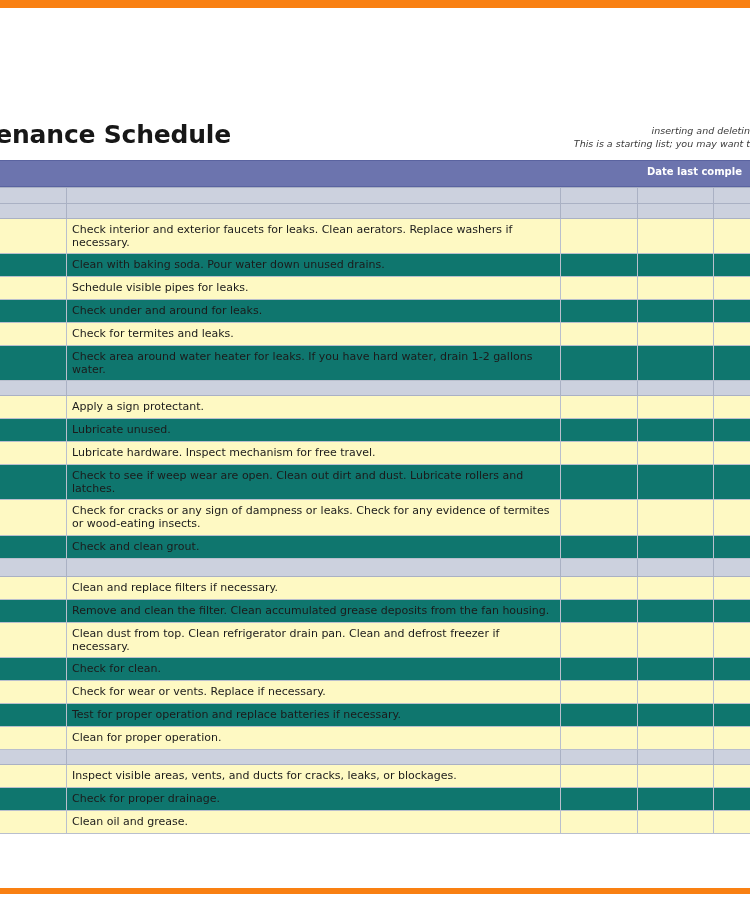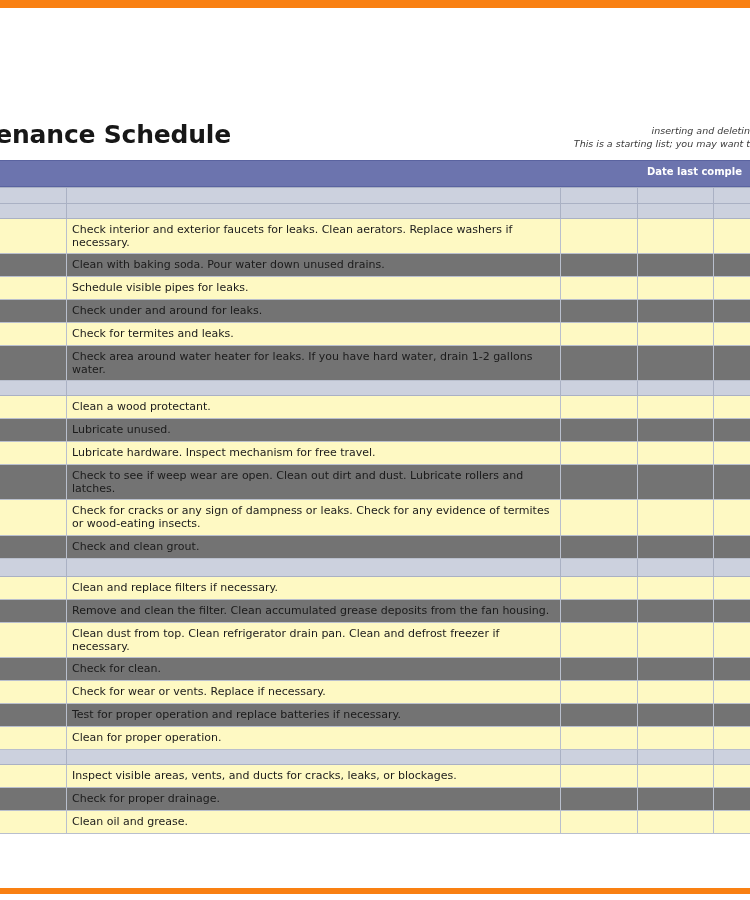--- a/index.html
+++ b/index.html
@@ -134,21 +134,21 @@
     border-color: #aab1c4;
     font-weight: bold;
     font-size: 11px;
     color: #111111;
     height: 10px;
     padding: 2px 5px;
   }
 
   
   tr.item.shade td { background: #fef9c3; }
-  tr.item.plain td { background: #737373; }
+  tr.item.plain td { background: #0f766e; }
 
   td.cat  { white-space: nowrap; overflow: hidden; }
   td.desc { }
   td.date { }
 
   
   tr.tall td { height: 27px; }
 </style>
 </head>
 <body>
@@ -237,21 +237,21 @@
           </tr>
           <tr class="section">
             <td></td>
             <td></td>
             <td></td>
             <td></td>
             <td></td>
           </tr>
           <tr class="item shade">
             <td class="cat">rim</td>
-            <td class="desc">Clean a wood protectant.</td>
+            <td class="desc">Apply a sign protectant.</td>
             <td class="date"></td>
             <td class="date"></td>
             <td class="date"></td>
           </tr>
           <tr class="item plain">
             <td class="cat"></td>
             <td class="desc">Lubricate unused.</td>
             <td class="date"></td>
             <td class="date"></td>
             <td class="date"></td>

